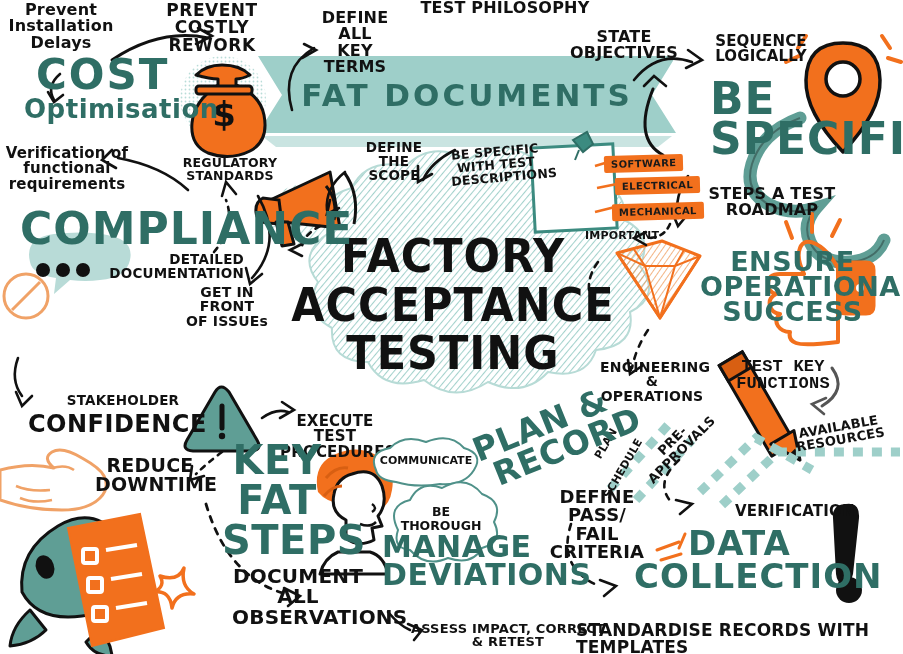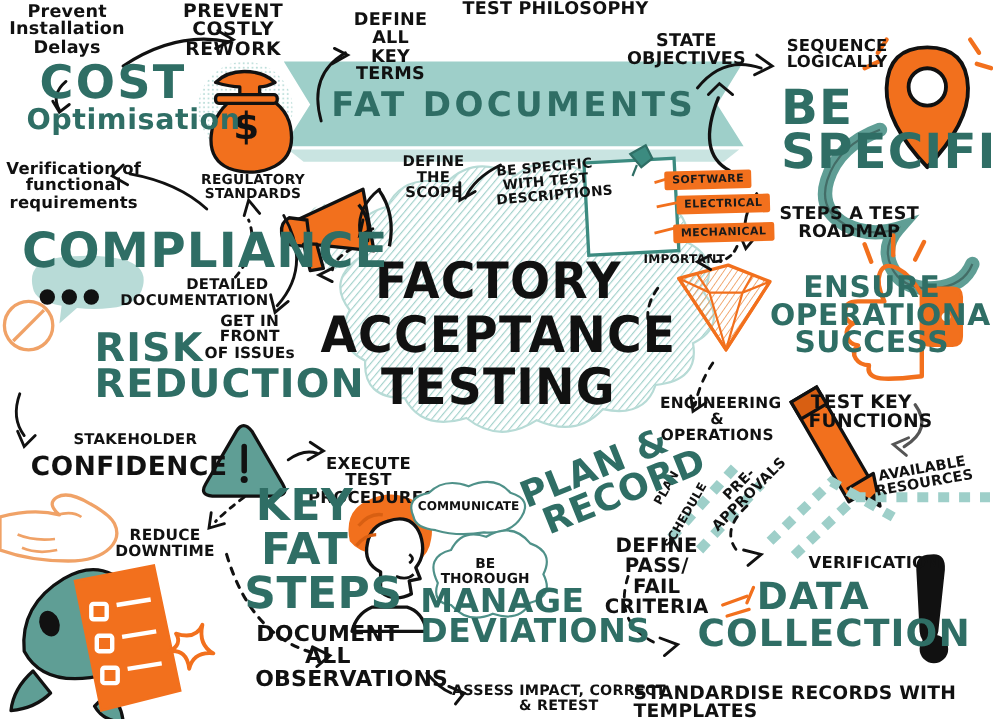--- a/index.html
+++ b/index.html
@@ -328,27 +328,25 @@
 
   <div class="abs big-teal" style="left:20px;top:209px;font-size:44px;letter-spacing:1px;">COMPLIANCE</div>
 
   <div class="abs hand-blk" style="left:104px;top:253px;width:140px;font-size:13.5px;text-align:right;">DETAILED
 DOCUMENTATION</div>
 
   <div class="abs hand-blk" style="left:184px;top:285px;width:86px;font-size:14px;">GET IN
 FRONT
 OF ISSUEs</div>
 
-  <div class="abs big-teal" style="left:86px;top:300px;font-size:36px;letter-spacing:1px;">RISK
-REDUCTION</div>
 
   <div class="abs hand-blk" style="left:57px;top:394px;width:132px;font-size:13.5px;">STAKEHOLDER</div>
   <div class="abs hand-blk" style="left:28px;top:412px;width:166px;font-size:24px;letter-spacing:.5px;">CONFIDENCE</div>
 
-  <div class="abs hand-blk" style="left:95px;top:456px;width:110px;font-size:14px;margin-top:24px;">REDUCE
+  <div class="abs hand-blk" style="left:95px;top:456px;width:110px;font-size:19px;">REDUCE
 DOWNTIME</div>
 
   <div class="abs hand-blk" style="left:305px;top:10px;width:100px;font-size:16px;">DEFINE ALL
 KEY TERMS</div>
 
   <div class="abs hand-blk" style="left:415px;top:0px;width:180px;font-size:16px;">TEST PHILOSOPHY</div>
 
   <div class="abs hand-blk" style="left:544px;top:29px;width:160px;font-size:16px;">STATE OBJECTIVES</div>
 
   <div class="abs hand-blk" style="left:349px;top:141px;width:90px;font-size:13.5px;">DEFINE THE
@@ -374,21 +372,21 @@
 ROADMAP</div>
 
   <div class="abs big-teal" style="left:700px;top:250px;width:185px;font-size:27px;text-align:center;">ENSURE
 OPERATIONAL
 SUCCESS</div>
 
   <div class="abs hand-blk" style="left:600px;top:360px;width:104px;font-size:14px;">ENGINEERING
 &amp;
 OPERATIONS</div>
 
-  <div class="abs hand-blk" style="left:735px;top:358px;width:96px;font-size:17px;">TEST KEY
+  <div class="abs hand-blk" style="left:735px;top:358px;width:96px;font-size:17px;font-family:Liberation Mono, monospace;">TEST KEY
 FUNCTIONS</div>
 
   <div class="abs hand-blk rot-n10" style="left:772px;top:420px;width:135px;font-size:13px;">AVAILABLE RESOURCES</div>
 
   <div class="abs hand-blk" style="left:735px;top:504px;width:110px;font-size:15px;">VERIFICATION</div>
 
   <div class="abs hand-blk rot-n60" style="left:580px;top:438px;width:52px;font-size:11px;">PLAN</div>
   <div class="abs hand-blk rot-n60" style="left:588px;top:463px;width:70px;font-size:11px;">SCHEDULE</div>
   <div class="abs hand-blk rot-n45" style="left:622px;top:432px;width:110px;font-size:13px;">PRE- APPROVALS</div>
 

